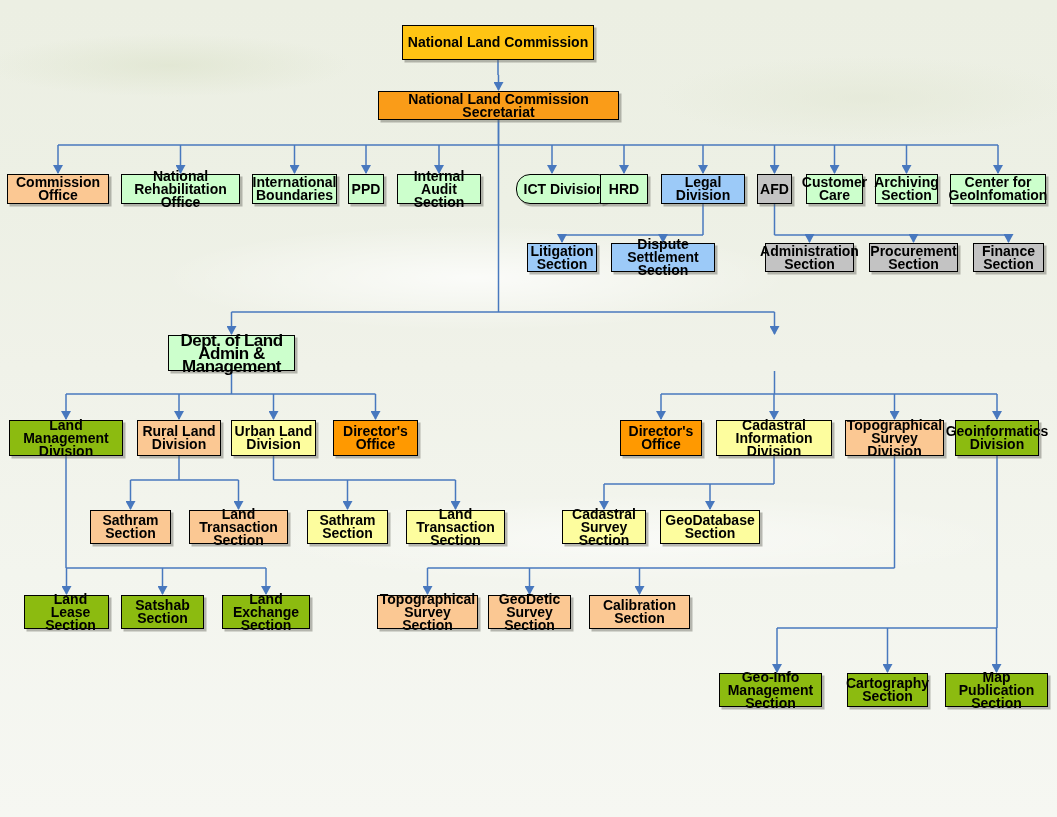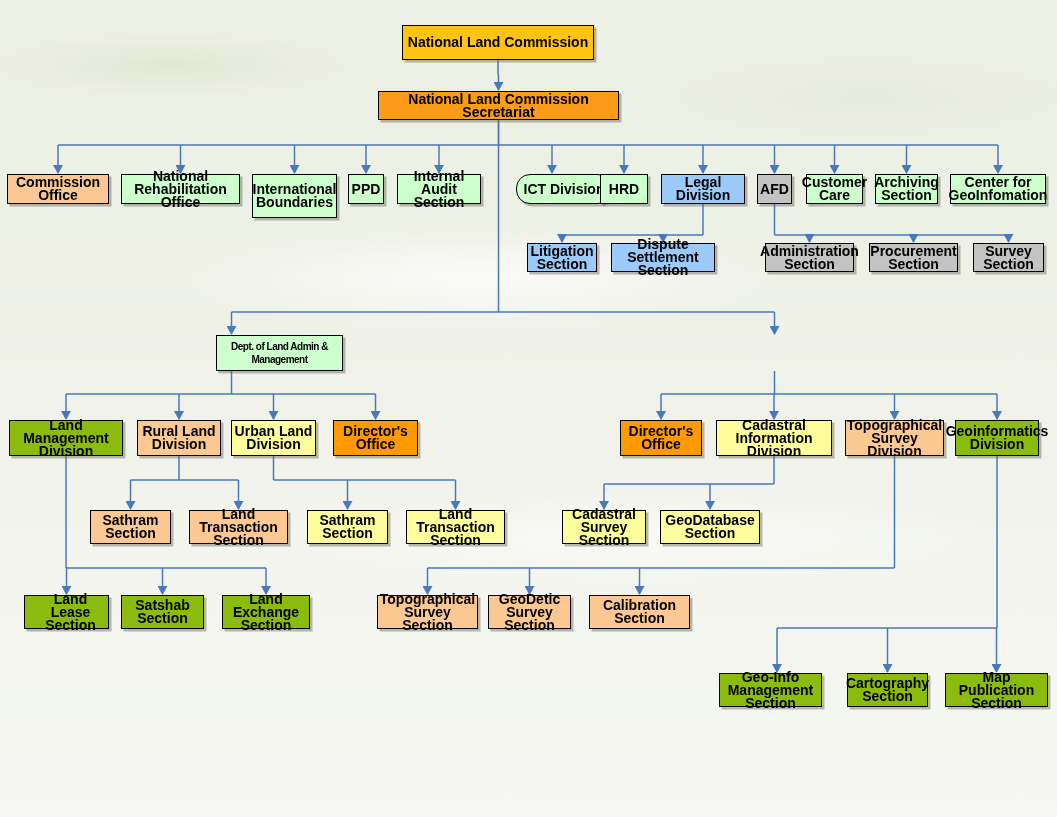--- a/index.html
+++ b/index.html
@@ -20,21 +20,21 @@
   #connectors{position:absolute;left:0;top:0;}
   #connectors line{stroke-width:1.5;fill:none;}
   .node{
     position:absolute;box-sizing:border-box;
     display:flex;align-items:center;justify-content:center;
     text-align:center;white-space:pre-line;
     font-weight:bold;font-size:14px;line-height:13px;color:#000;
     border:1.5px solid #000;
     box-shadow:2.5px 2.5px 0 rgba(105,105,95,0.45);
   }
-  .node.narrow{letter-spacing:-0.5px;font-size:10px;margin-left:48px;}
+  .node.narrow{letter-spacing:-0.5px;font-size:17px;}
 </style>
 </head>
 <body>
 
 <div class="canvas" id="chart">
   <svg id="connectors" width="1057" height="817">
     <defs>
       <marker id="arrowhead" markerUnits="userSpaceOnUse" markerWidth="9" markerHeight="10" refX="8" refY="5" orient="auto">
         <path d="M0,0 L9,5 L0,10 Z" fill="#4878BE"></path>
       </marker>
@@ -108,21 +108,21 @@
       <line x1="777" y1="628" x2="777" y2="672" stroke="#4878BE" marker-end="url(#arrowhead)"></line>
       <line x1="887.5" y1="628" x2="887.5" y2="672" stroke="#4878BE" marker-end="url(#arrowhead)"></line>
       <line x1="996.5" y1="628" x2="996.5" y2="672" stroke="#4878BE" marker-end="url(#arrowhead)"></line>
     </svg>
 
 <div class="node" style="left: 402px; top: 25px; width: 192px; height: 35px; background: rgb(255, 196, 19); border-color: rgb(0, 0, 0);">National Land Commission</div>
     <div class="node" style="left: 378px; top: 91px; width: 241px; height: 29px; background: rgb(250, 156, 24); border-color: rgb(0, 0, 0);">National Land Commission Secretariat</div>
     <div class="node" style="left: 7px; top: 174px; width: 102px; height: 30px; background: rgb(251, 200, 147); border-color: rgb(0, 0, 0);">Commission Office</div>
     <div class="node" style="left: 121px; top: 174px; width: 119px; height: 30px; background: rgb(204, 255, 204); border-color: rgb(0, 0, 0);">National
 Rehabilitation Office</div>
-    <div class="node" style="left: 252px; top: 174px; width: 85px; height: 44px; background: rgb(204, 255, 204); border-color: rgb(0, 0, 0);">International
+    <div class="node" style="left: 252px; top: 174px; width: 85px; height: 30px; background: rgb(204, 255, 204); border-color: rgb(0, 0, 0);">International
 Boundaries</div>
     <div class="node" style="left: 348px; top: 174px; width: 36px; height: 30px; background: rgb(204, 255, 204); border-color: rgb(0, 0, 0);">PPD</div>
     <div class="node" style="left: 397px; top: 174px; width: 84px; height: 30px; background: rgb(204, 255, 204); border-color: rgb(0, 0, 0);">Internal Audit
 Section</div>
     <div class="node" style="left: 516px; top: 174px; width: 96px; height: 30px; background: rgb(204, 255, 204); border-color: rgb(0, 0, 0); border-radius: 14px;">ICT Division</div>
     <div class="node" style="left: 600px; top: 174px; width: 48px; height: 30px; background: rgb(204, 255, 204); border-color: rgb(0, 0, 0);">HRD</div>
     <div class="node" style="left: 661px; top: 174px; width: 84px; height: 30px; background: rgb(156, 202, 248); border-color: rgb(0, 0, 0);">Legal Division</div>
     <div class="node" style="left: 757px; top: 174px; width: 35px; height: 30px; background: rgb(195, 195, 195); border-color: rgb(0, 0, 0);">AFD</div>
     <div class="node" style="left: 806px; top: 174px; width: 57px; height: 30px; background: rgb(204, 255, 204); border-color: rgb(0, 0, 0);">Customer
 Care</div>
@@ -131,21 +131,21 @@
     <div class="node" style="left: 950px; top: 174px; width: 96px; height: 30px; background: rgb(204, 255, 204); border-color: rgb(0, 0, 0);">Center for
 GeoInfomation</div>
     <div class="node" style="left: 527px; top: 243px; width: 70px; height: 29px; background: rgb(156, 202, 248); border-color: rgb(0, 0, 0);">Litigation
 Section</div>
     <div class="node" style="left: 611px; top: 243px; width: 104px; height: 29px; background: rgb(156, 202, 248); border-color: rgb(0, 0, 0);">Dispute Settlement
 Section</div>
     <div class="node" style="left: 765px; top: 243px; width: 89px; height: 29px; background: rgb(195, 195, 195); border-color: rgb(0, 0, 0);">Administration
 Section</div>
     <div class="node" style="left: 869px; top: 243px; width: 89px; height: 29px; background: rgb(195, 195, 195); border-color: rgb(0, 0, 0);">Procurement
 Section</div>
-    <div class="node" style="left: 973px; top: 243px; width: 71px; height: 29px; background: rgb(195, 195, 195); border-color: rgb(0, 0, 0);">Survey
+    <div class="node" style="left: 973px; top: 243px; width: 71px; height: 29px; background: rgb(195, 195, 195); border-color: rgb(0, 0, 0);">Finance
 Section</div>
     <div class="node narrow" style="left: 168px; top: 335px; width: 127px; height: 36px; background: rgb(204, 255, 204); border-color: rgb(0, 0, 0);">Dept. of Land Admin &amp;
 Management</div>
     <div class="node" style="left: 9px; top: 420px; width: 114px; height: 36px; background: rgb(140, 187, 16); border-color: rgb(0, 0, 0);">Land Management
 Division</div>
     <div class="node" style="left: 137px; top: 420px; width: 84px; height: 36px; background: rgb(251, 200, 147); border-color: rgb(0, 0, 0);">Rural Land
 Division</div>
     <div class="node" style="left: 231px; top: 420px; width: 85px; height: 36px; background: rgb(253, 253, 158); border-color: rgb(0, 0, 0);">Urban Land
 Division</div>
     <div class="node" style="left: 333px; top: 420px; width: 85px; height: 36px; background: rgb(255, 153, 0); border-color: rgb(0, 0, 0);">Director's

